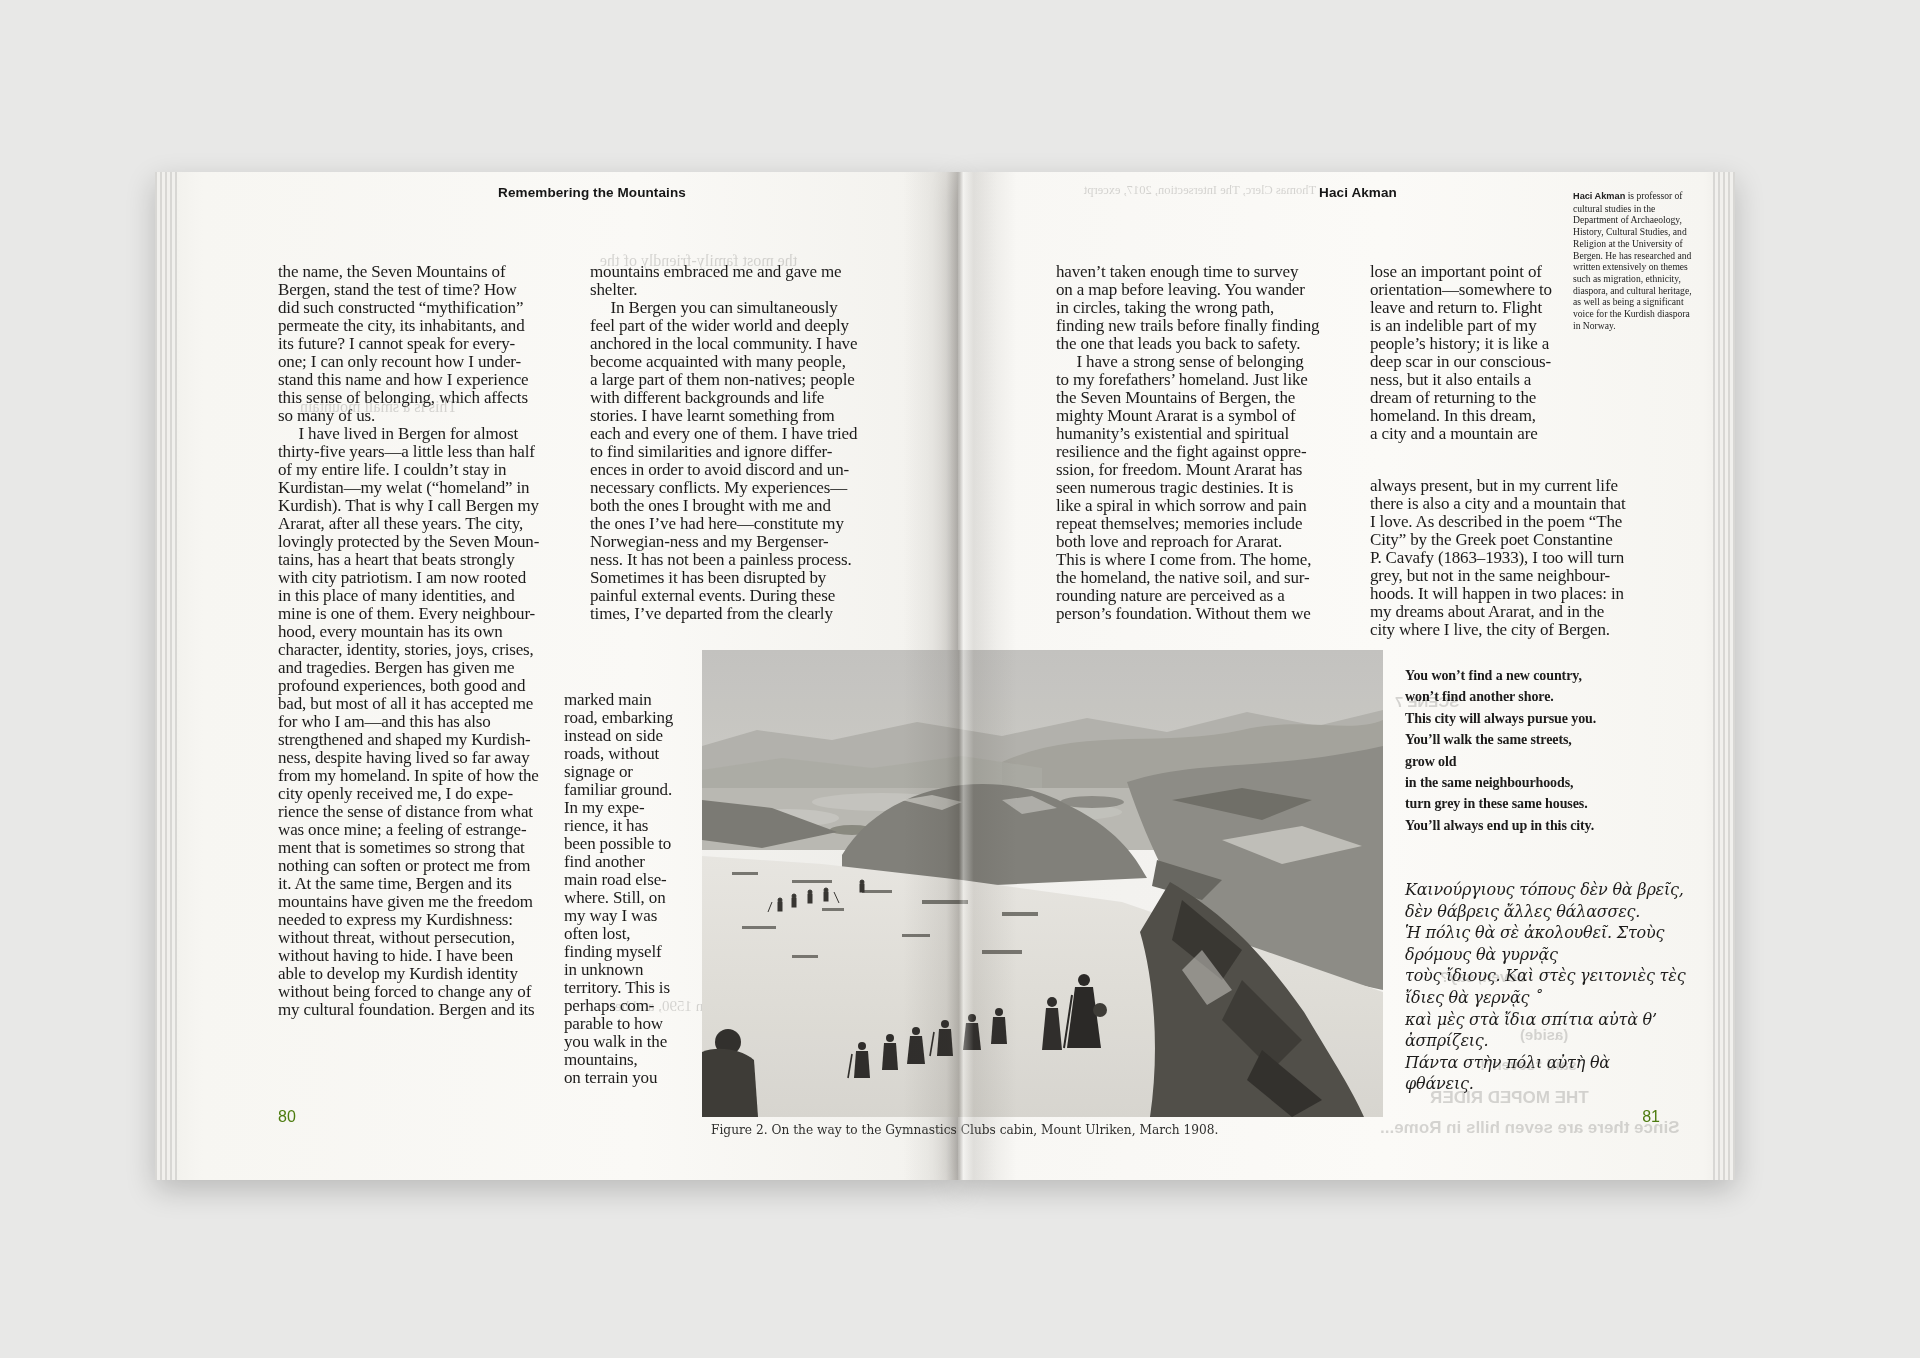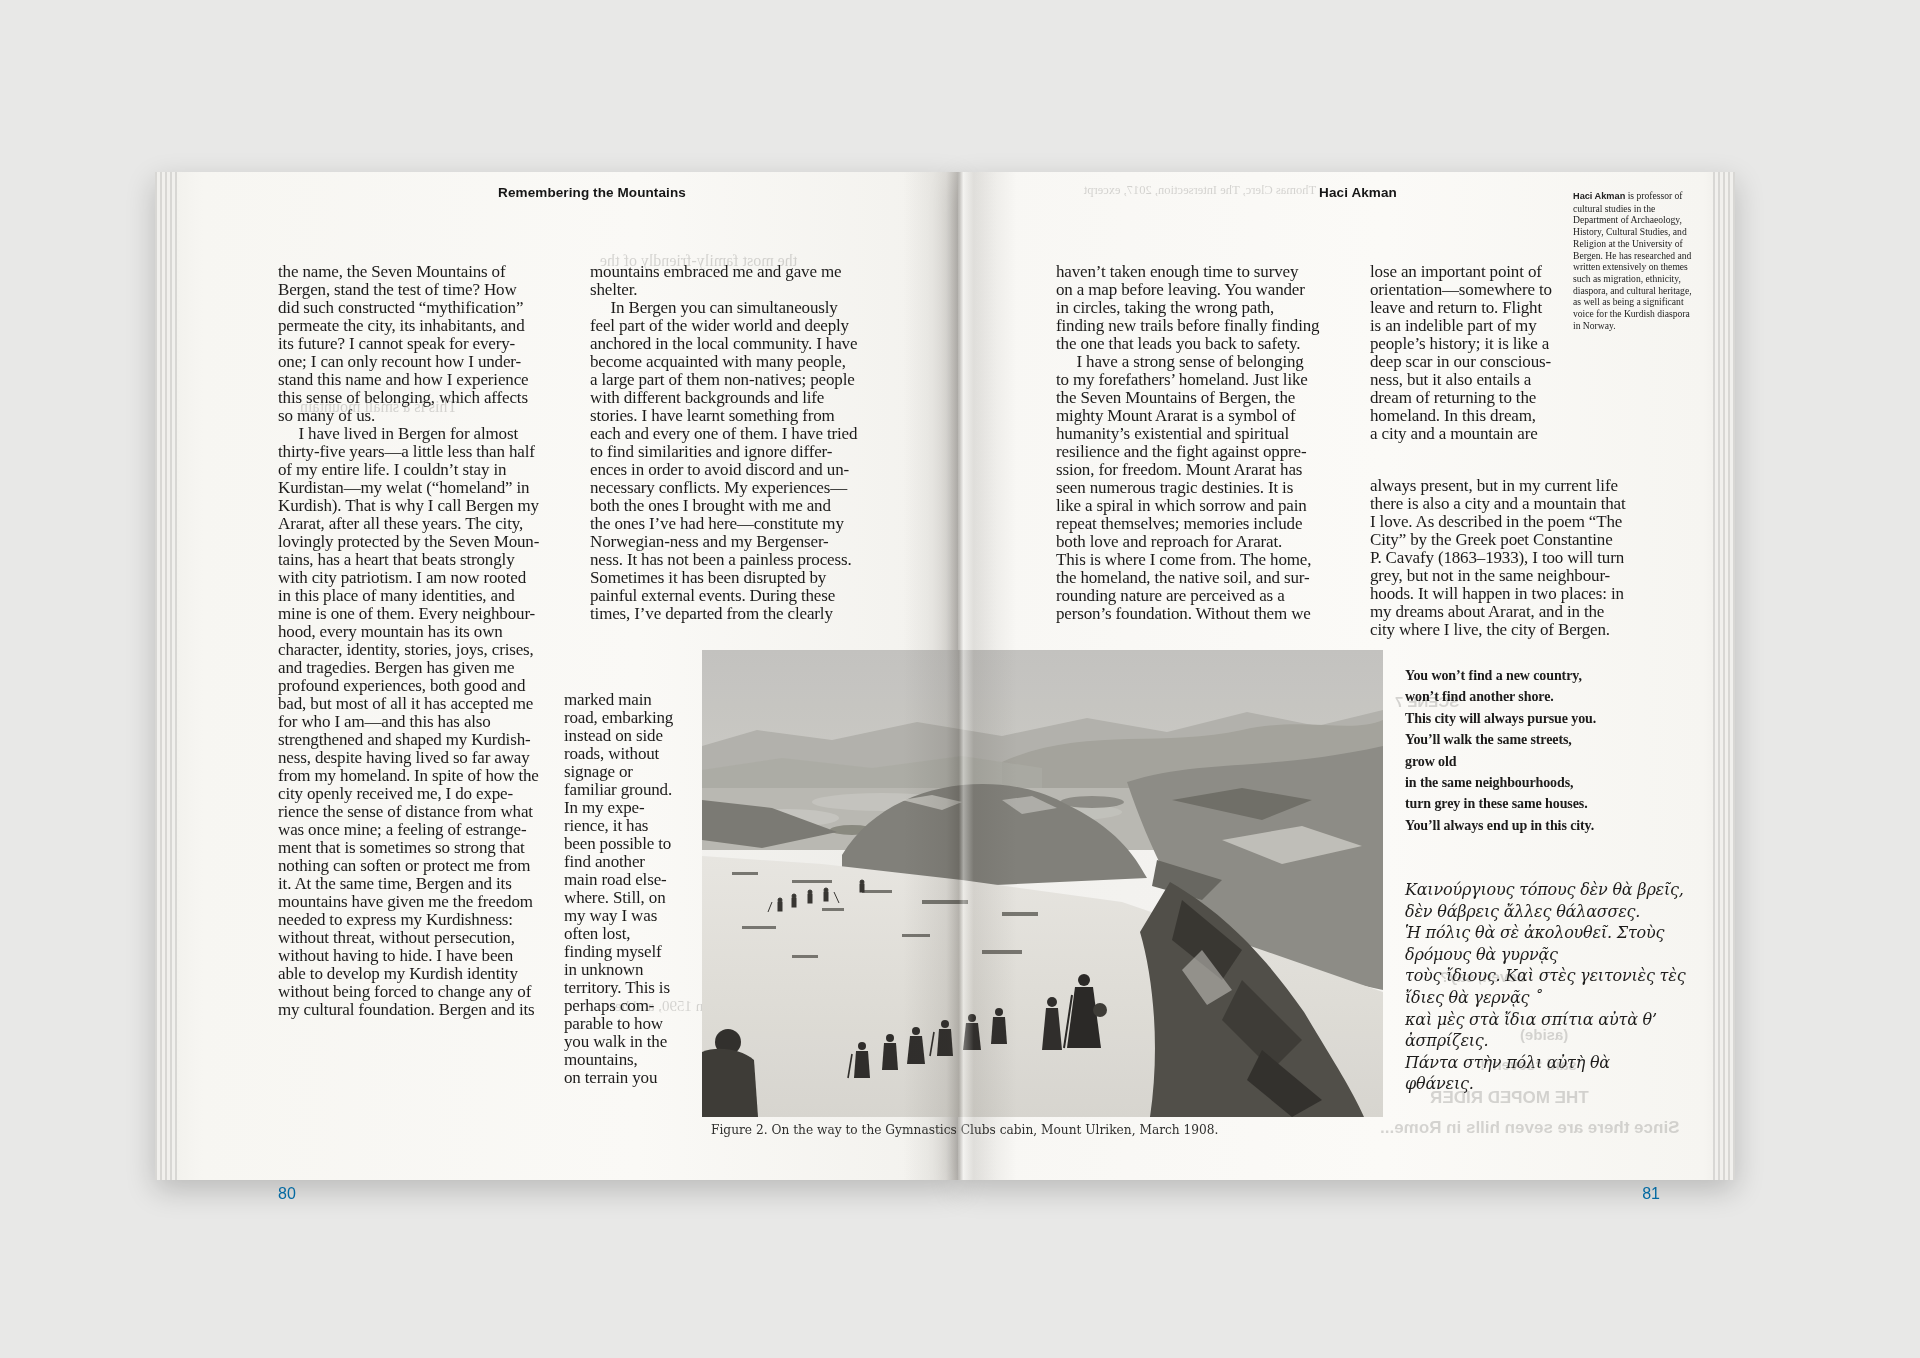--- a/index.html
+++ b/index.html
@@ -10,21 +10,21 @@
   #right-page{left:958px;width:777px;background:linear-gradient(90deg,#eeedea 0%,#f8f7f4 5%,#fbfaf7 55%,#f6f5f1 96%,#e9e8e4 100%);box-shadow:0 10px 28px rgba(0,0,0,.20);}
   .edge-stack{position:absolute;top:172px;height:1008px;width:22px;background:repeating-linear-gradient(90deg,#d8d7d4 0 2px,#f1f0ed 2px 5px);}
   #edge-left{left:155px;}
   #edge-right{left:1713px;}
   .runhead{position:absolute;top:185px;font-family:"Liberation Sans",sans-serif;font-weight:700;font-size:13.5px;color:#161616;text-align:center;letter-spacing:.1px;}
   .bodycol{position:absolute;font-size:17px;line-height:18px;color:#1c1b1a;white-space:pre;letter-spacing:-0.15px;margin-top:48px;}
   .poem{position:absolute;font-size:14px;line-height:21.4px;color:#1c1b1a;white-space:pre;letter-spacing:-0.1px;font-weight:bold;}
   .greek{position:absolute;font-family:"DejaVu Serif",serif;font-style:italic;font-size:16px;line-height:21.6px;color:#1d1c1b;white-space:pre;letter-spacing:-0.2px;margin-top:28px;}
   #bio{position:absolute;left:1573px;top:190px;width:122px;font-size:9.6px;line-height:11.7px;color:#222;letter-spacing:0;}
   #bio b{font-family:"Liberation Sans",sans-serif;font-weight:700;font-size:9.2px;}
-  .pagenum{position:absolute;top:1185px;font-family:"Liberation Sans",sans-serif;font-size:16px;color:#0369a1;}
+  .pagenum{position:absolute;top:1108px;font-family:"Liberation Sans",sans-serif;font-size:16px;color:#4d7c0f;}
   #caption{position:absolute;left:711px;top:1123px;font-family:"DejaVu Serif",serif;font-size:12.2px;color:#30302e;letter-spacing:0;}
   #gutter{position:absolute;left:903px;top:172px;width:114px;height:1008px;z-index:6;pointer-events:none;
     background:linear-gradient(90deg,rgba(60,55,48,0) 0%,rgba(60,55,48,.10) 38%,rgba(60,55,48,.28) 49%,rgba(250,250,248,.35) 53%,rgba(60,55,48,.10) 62%,rgba(60,55,48,0) 100%);}
   #figure-photo{position:absolute;left:702px;top:650px;width:681px;height:467px;z-index:2;}
   .ink{z-index:4;}
   .ghost{position:absolute;transform:scaleX(-1);color:#7e7d7a;z-index:1;white-space:pre;}
   .ghost.serif{font-family:"Liberation Serif",serif;opacity:.30;}
   .ghost.sans{font-family:"Liberation Sans",sans-serif;font-weight:700;opacity:.30;}
 </style>
 </head>

